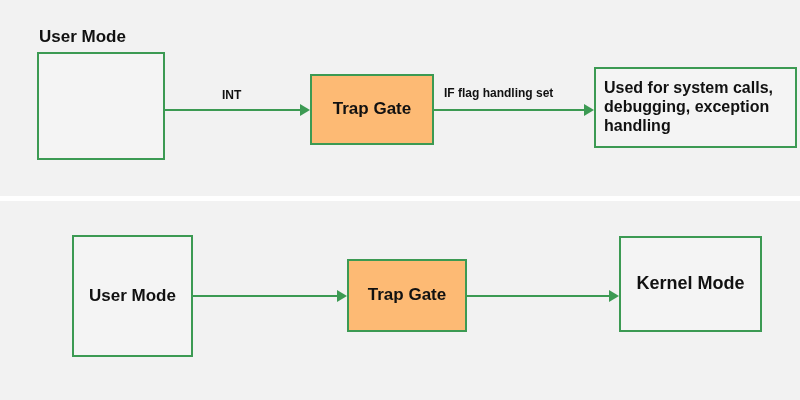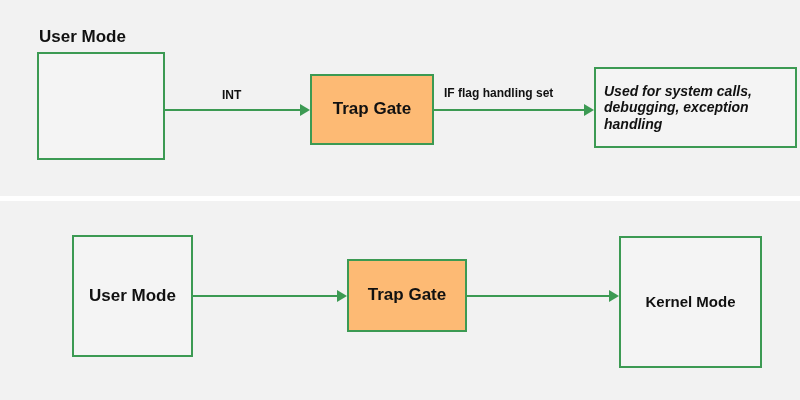--- a/index.html
+++ b/index.html
@@ -111,21 +111,21 @@
     <div class="edge-label" style="left:205px; top:88px; font-size:12px;">INT</div>
 
     <div class="node filled center" style="left:293px; top:74px; width:124px; height:71px; font-size:17px;">
       <span>Trap Gate</span>
     </div>
 
     <div class="edge-line" style="left:417px; top:109px; width:150px;"></div>
     <div class="edge-head" style="left:567px; top:104px;"></div>
     <div class="edge-label" style="left:427px; top:86px; font-size:12px;">IF flag handling set</div>
 
-    <div class="node plain leftalign" style="left:577px; top:67px; width:203px; height:81px; font-size:14px; padding:4px 8px;font-style:italic;">
+    <div class="node plain leftalign" style="left:577px; top:67px; width:203px; height:81px; font-size:16px; padding:4px 8px;">
       <span>Used for system calls, debugging, exception handling</span>
     </div>
 
   </div>
 
   <div class="panel-divider"></div>
 
   <div class="panel" id="panel-bottom">
 
     <div class="node plain center" style="left:55px; top:34px; width:121px; height:122px; font-size:17px;">
@@ -135,19 +135,19 @@
     <div class="edge-line" style="left:176px; top:94px; width:144px;"></div>
     <div class="edge-head" style="left:320px; top:89px;"></div>
 
     <div class="node filled center" style="left:330px; top:58px; width:120px; height:73px; font-size:17px;">
       <span>Trap Gate</span>
     </div>
 
     <div class="edge-line" style="left:450px; top:94px; width:142px;"></div>
     <div class="edge-head" style="left:592px; top:89px;"></div>
 
-    <div class="node plain center" style="left:602px; top:35px; width:143px; height:132px; font-size:15px;">
+    <div class="node plain center" style="left:602px; top:35px; width:143px; height:96px; font-size:18px;">
       <span>Kernel Mode</span>
     </div>
 
   </div>
 
 </div>
 
 </body></html>

